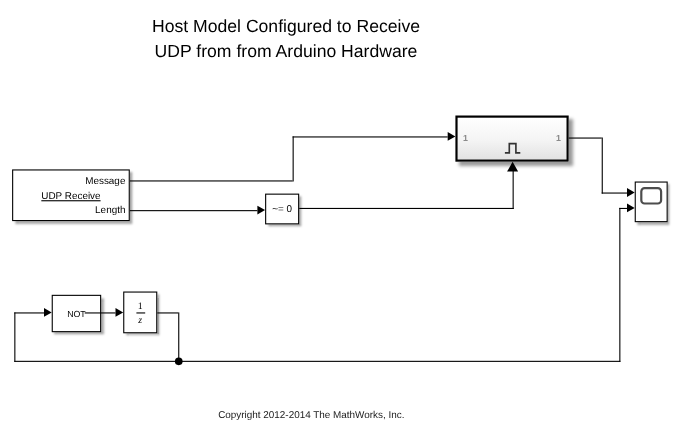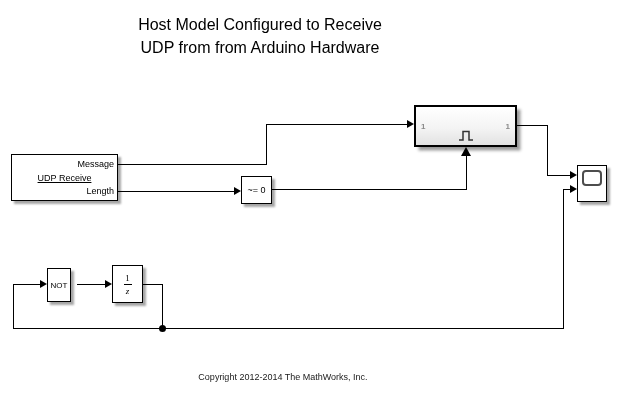--- a/index.html
+++ b/index.html
@@ -39,21 +39,21 @@
   .subsys .pnum { position:absolute; top:50%; transform:translateY(-50%);
     font-size:8px; font-weight:bold; color:#8a8a8a; }
   .subsys .pnum.in  { left:5px; }
   .subsys .pnum.out { right:5px; }
   .subsys .trig { position:absolute; bottom:0px; left:50%; transform:translateX(-50%); }
   
   .scope { left:577px; top:165px; width:30px; height:37px; }
   .scope .screen { position:absolute; left:4px; top:4px; width:20px; height:16px;
     border:2px solid #4d4d4d; border-radius:4px; background:#fff; }
   
-  .not { left:47px; top:268px; width:24px; height:34px;
+  .not { left:47px; top:268px; width:45px; height:34px;
     display:flex; align-items:center; justify-content:center;
     font-size:8px; color:#000; }
   
   .delay { left:112px; top:265px; width:31px; height:38px;
     display:flex; flex-direction:column; align-items:center; justify-content:center;
     font-family:"Liberation Serif", serif; font-size:9px; color:#000; }
   .delay .bar { width:8px; height:1px; background:#000; margin:1px 0; }
   .delay .den { font-style:italic; }
   
   .wire { position:absolute; background:#000; }

